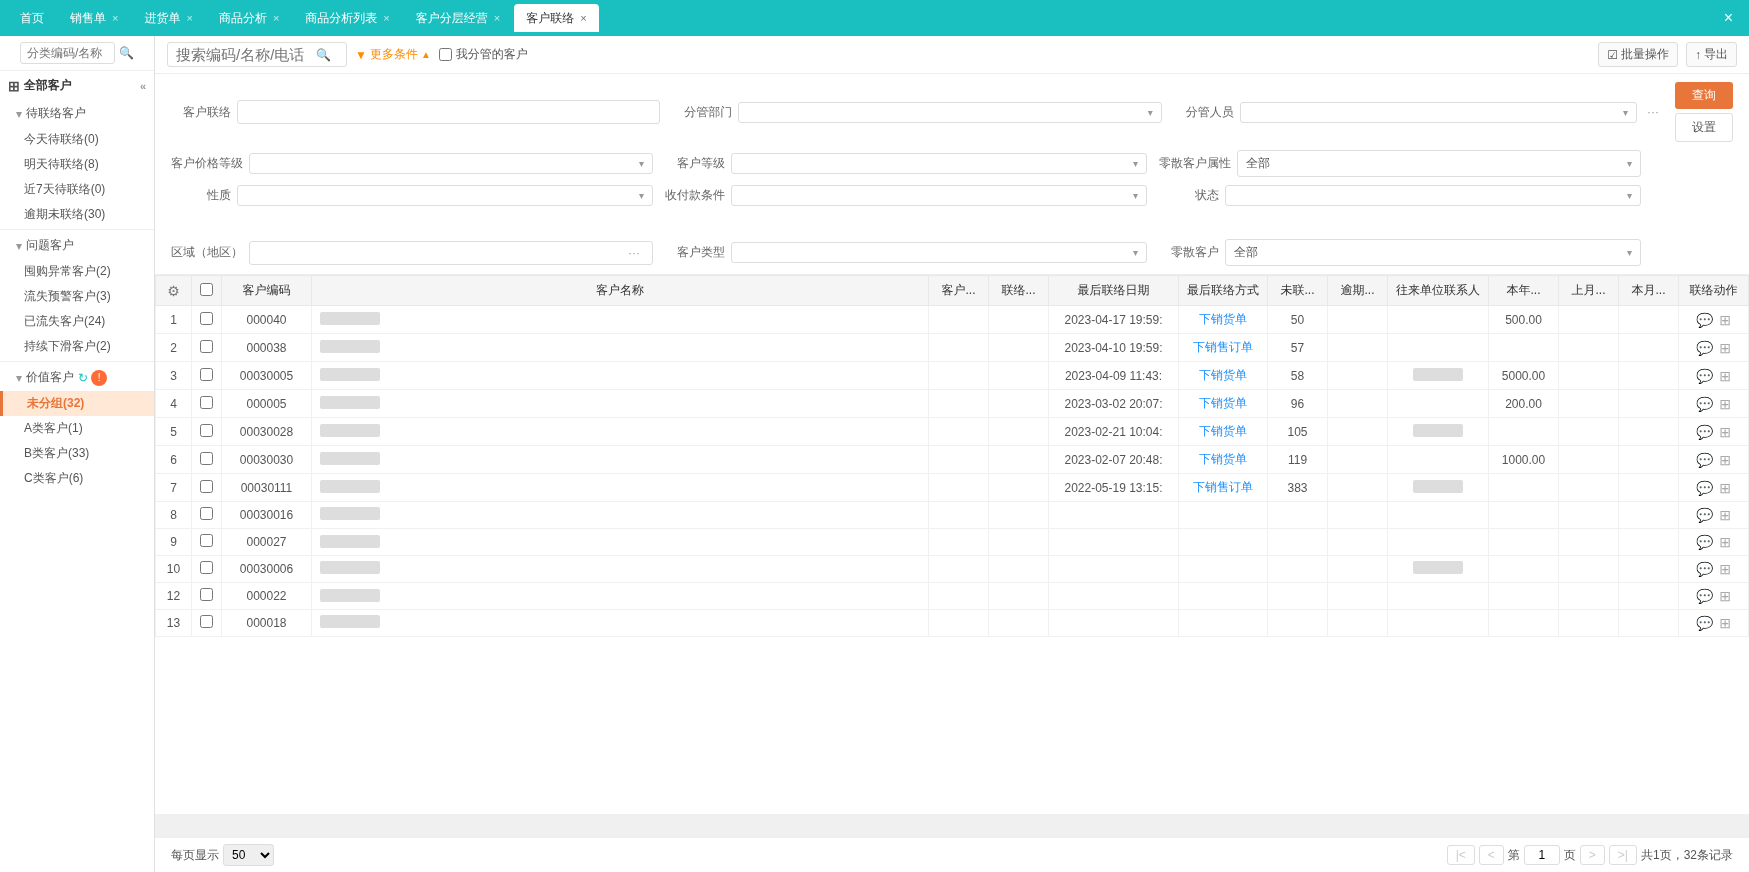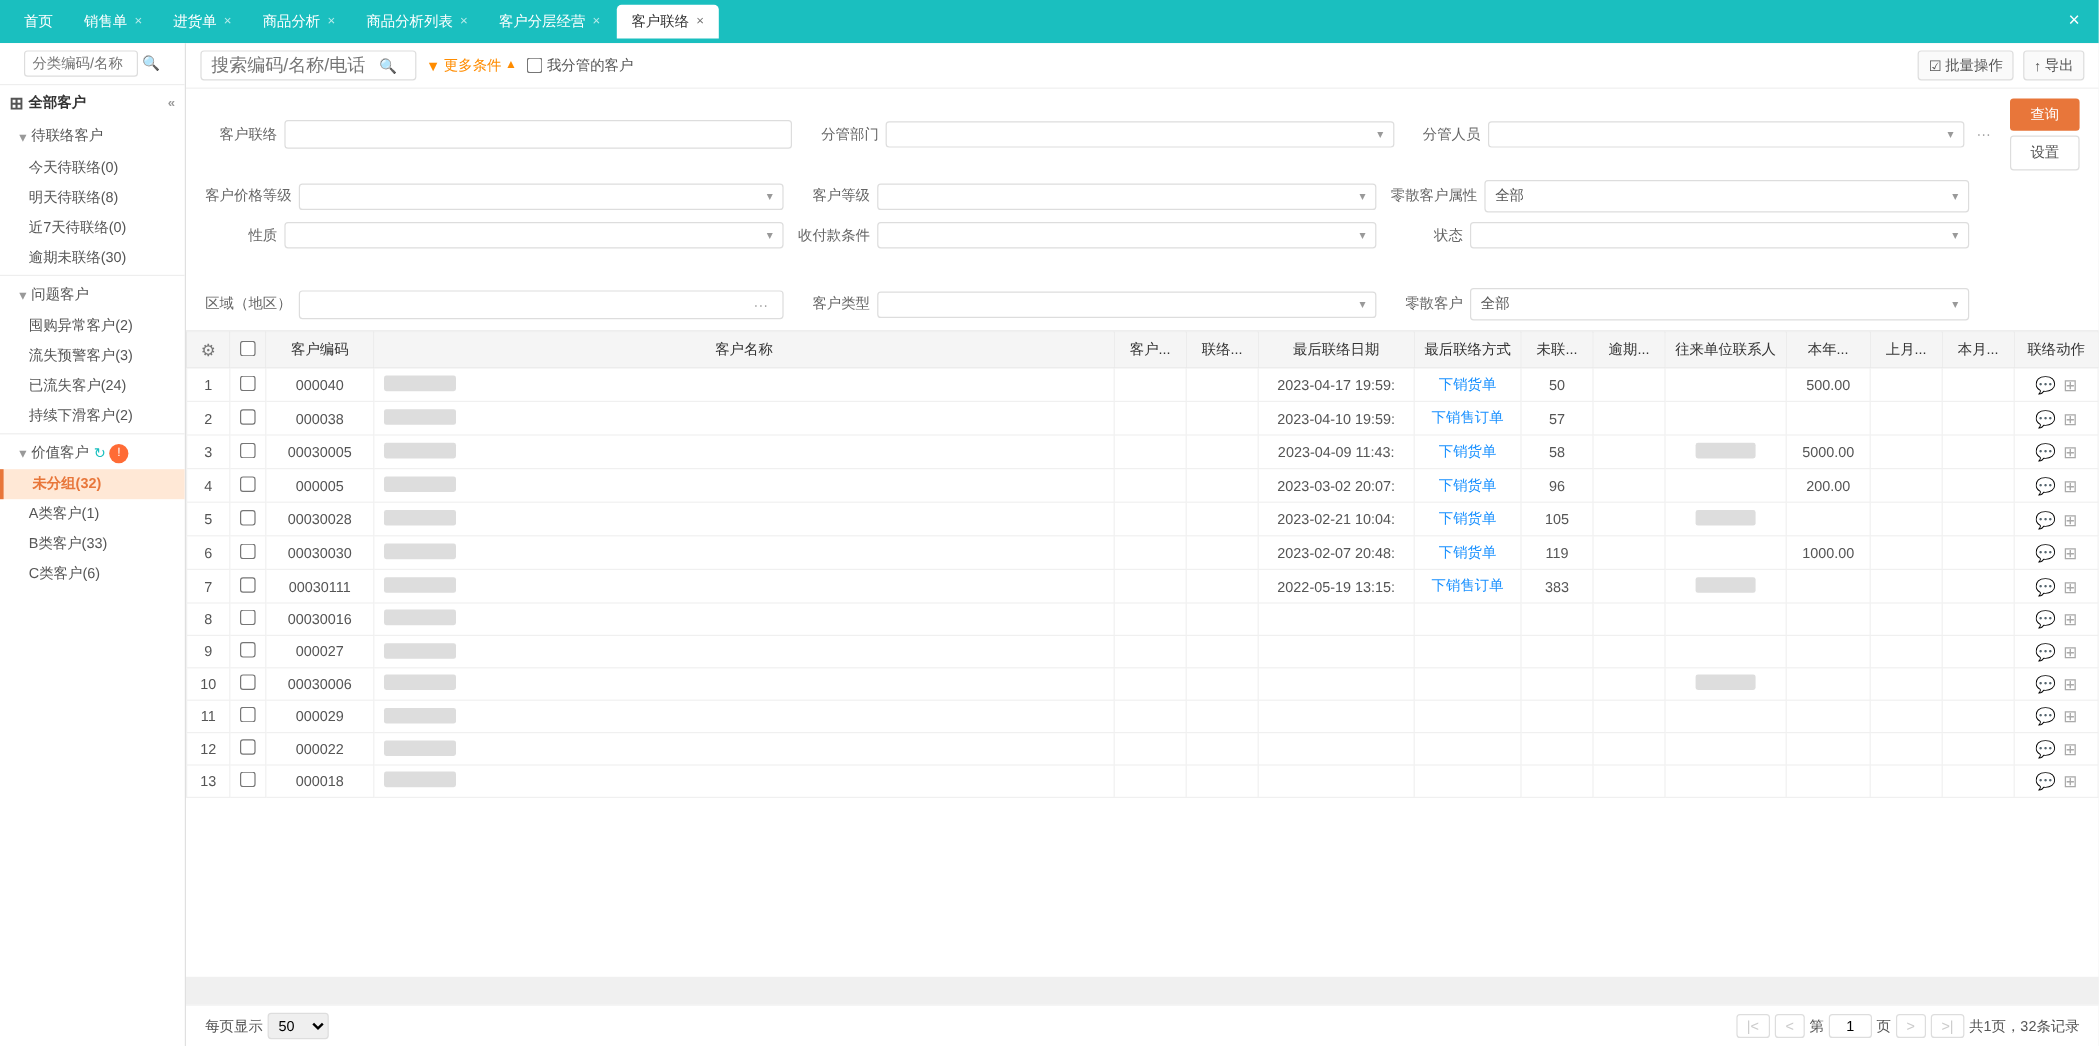--- a/index.html
+++ b/index.html
@@ -785,42 +785,20 @@
       <td></td>
       <td></td>
       <td>
         <div class="action-icons">
           <span class="action-icon" title="联络">💬</span>
           <span class="action-icon" title="更多">⊞</span>
         </div>
       </td>
     </tr>
             <tr>
-      <td>11</td>
-      <td><input type="checkbox" style=""></td>
-      <td>000029</td>
-      <td class="left"><span style="background:#ddd;color:transparent;border-radius:2px;display:inline-block;min-width:50px;height:13px;;min-width:60px;">扯</span></td>
-      <td></td>
-      <td></td>
-      <td></td>
-      <td></td>
-      <td></td>
-      <td></td>
-      <td></td>
-      <td></td>
-      <td></td>
-      <td></td>
-      <td>
-        <div class="action-icons">
-          <span class="action-icon" title="联络">💬</span>
-          <span class="action-icon" title="更多">⊞</span>
-        </div>
-      </td>
-    </tr>
-            <tr>
       <td>12</td>
       <td><input type="checkbox" style=""></td>
       <td>000022</td>
       <td class="left"><span style="background:#ddd;color:transparent;border-radius:2px;display:inline-block;min-width:50px;height:13px;;min-width:60px;">淡</span></td>
       <td></td>
       <td></td>
       <td></td>
       <td></td>
       <td></td>
       <td></td>

